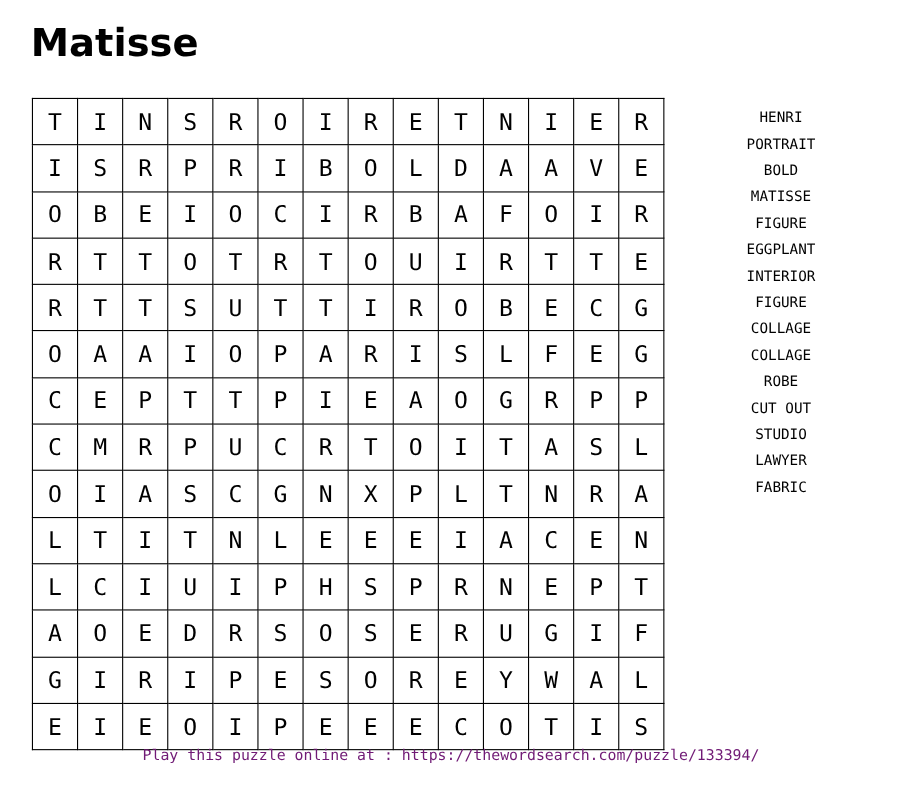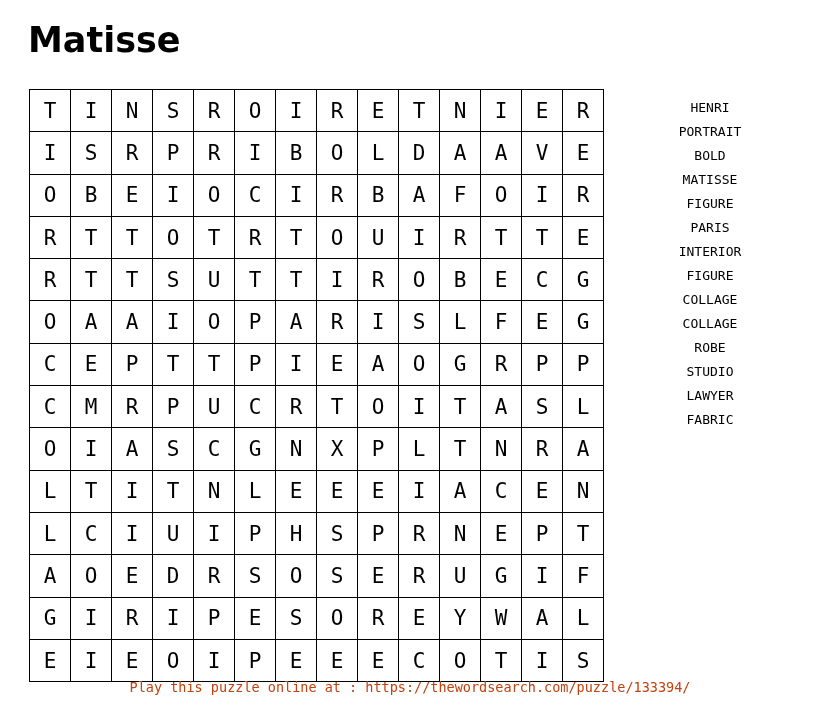--- a/index.html
+++ b/index.html
@@ -60,21 +60,21 @@
     white-space: nowrap;
   }
   #footer {
     position: absolute;
     left: 0;
     top: 679px;
     width: 820px;
     text-align: center;
     font-family: "DejaVu Sans Mono", monospace;
     font-size: 13.5px;
-    color: #c2410c;
+    color: #701a75;
   }
 </style>
 </head>
 <body>
 
 <div id="title">Matisse</div>
 
 <div id="grid-wrap">
   <table id="grid">
     <tbody>
@@ -305,24 +305,25 @@
       </tbody>
   </table>
 </div>
 
 <div id="words">
     <div>HENRI</div>
     <div>PORTRAIT</div>
     <div>BOLD</div>
     <div>MATISSE</div>
     <div>FIGURE</div>
-    <div>PARIS</div>
+    <div>EGGPLANT</div>
     <div>INTERIOR</div>
     <div>FIGURE</div>
     <div>COLLAGE</div>
     <div>COLLAGE</div>
     <div>ROBE</div>
+    <div>CUT OUT</div>
     <div>STUDIO</div>
     <div>LAWYER</div>
     <div>FABRIC</div>
   </div>
 
 <div id="footer">Play this puzzle online at : https://thewordsearch.com/puzzle/133394/</div>
 
 </body></html>

